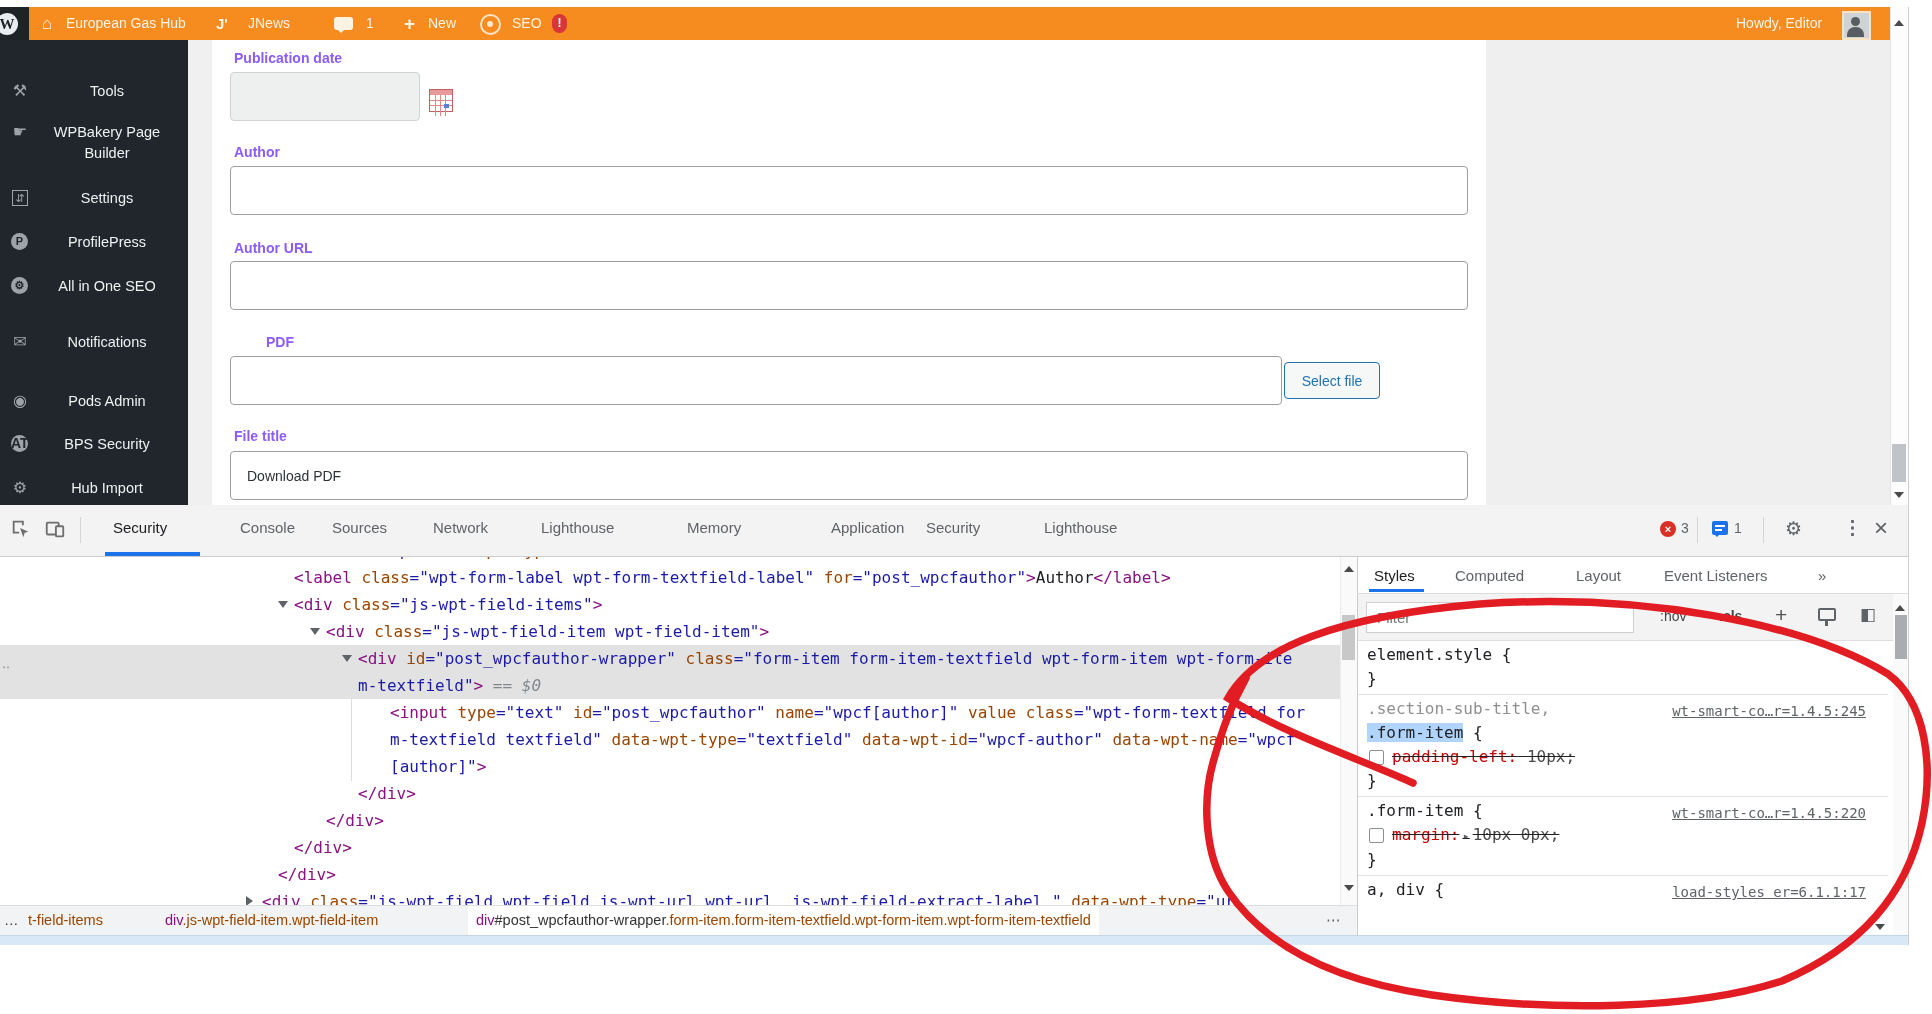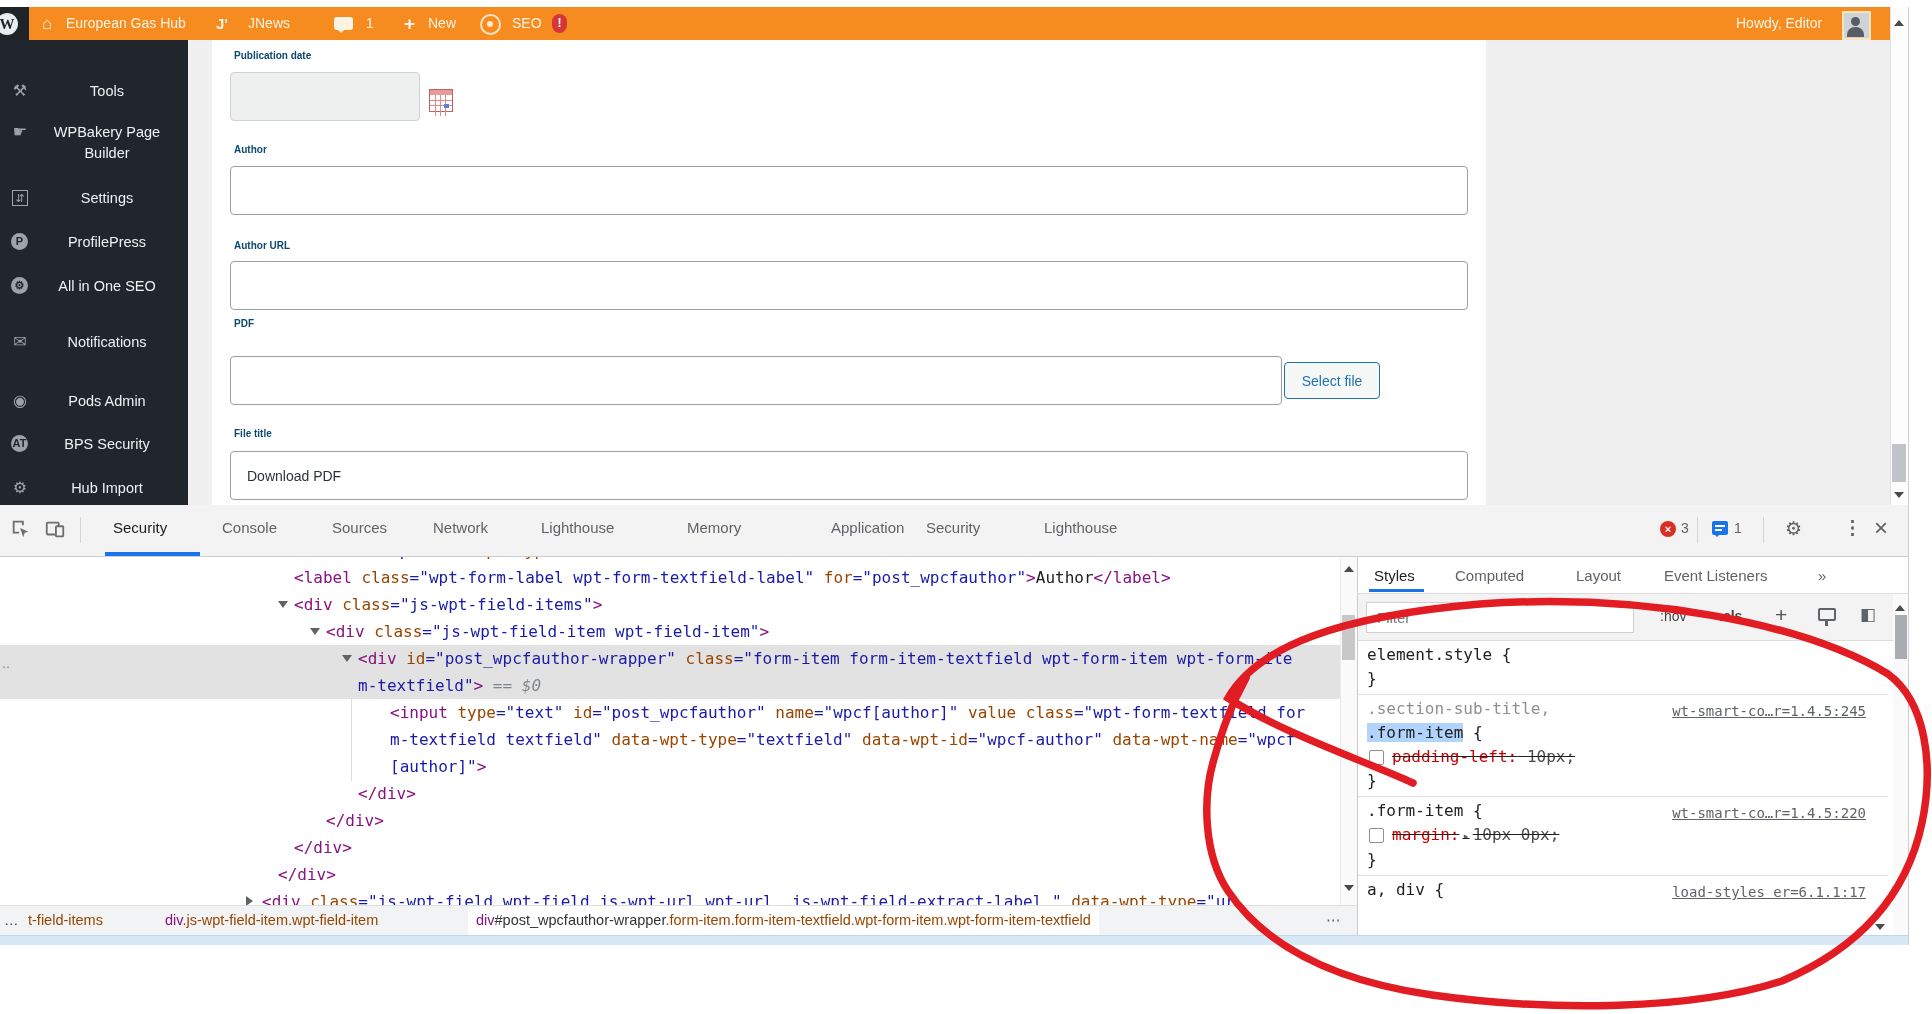--- a/index.html
+++ b/index.html
@@ -38,21 +38,21 @@
   .sb-icon{position:absolute;left:10px;top:0;width:20px;text-align:center;color:#9ea3a8;font-size:16px;}
   .sb-icon.circle{width:17px;height:17px;border-radius:50%;background:#9ea3a8;color:#20262b;font-size:11px;
                   font-weight:bold;line-height:17px;left:11px;top:1px;}
   .sb-icon.boxed{width:14px;height:14px;border:1.5px solid #9ea3a8;font-size:11px;line-height:14px;left:12px;top:2px;}
   .sb-label{margin-left:36px;display:block;line-height:21px;width:142px;text-align:center;}
 
   
   #page-bg{left:188px;top:40px;width:1702px;height:465px;background:#efefef;}
   #page-gutter{left:188px;top:40px;width:24px;height:465px;background:#f0f0f1;}
   #form-box{left:212px;top:40px;width:1274px;height:465px;background:#fff;}
-  .f-label{position:absolute;left:234px;font-size:10px;font-weight:bold;color:#0c4a6e;}
+  .f-label{position:absolute;left:234px;font-size:14px;font-weight:bold;color:#8b5cf6;}
   .f-input{position:absolute;left:230px;background:#fff;border:1px solid #9ba0a5;border-radius:4px;box-sizing:border-box;
            font-size:14px;color:#2c3338;padding:0 16px;font-family:"Liberation Sans",sans-serif;}
   #date-input{top:72px;width:190px;height:49px;background:#eef0f0;border-color:#cfd1d3;}
   #author-input{top:166px;width:1238px;height:49px;}
   #url-input{top:261px;width:1238px;height:49px;}
   #pdf-input{top:356px;width:1052px;height:49px;}
   #file-input{top:451px;width:1238px;height:49px;}
   #select-file-btn{position:absolute;left:1284px;top:362px;width:96px;height:37px;background:#f6f7f7;color:#2271b1;
                    border:1px solid #2271b1;border-radius:4px;font-size:14px;font-family:"Liberation Sans",sans-serif;cursor:pointer;}
   #cal-icon{left:429px;top:89px;width:22px;height:21px;background:#fff;border:1px solid #c06060;}
@@ -204,21 +204,21 @@
       </div>
       <div class="sb-item" style="top: 292px;">
         <span class="sb-icon">✉</span>
         <span class="sb-label">Notifications</span>
       </div>
       <div class="sb-item" style="top: 351px;">
         <span class="sb-icon">◉</span>
         <span class="sb-label">Pods Admin</span>
       </div>
       <div class="sb-item" style="top: 394px;">
-        <span class="sb-icon circle" style="font-size: 11px;">AT</span>
+        <span class="sb-icon circle" style="font-size: 14px;">AT</span>
         <span class="sb-label">BPS Security</span>
       </div>
       <div class="sb-item" style="top: 438px;">
         <span class="sb-icon">⚙</span>
         <span class="sb-label">Hub Import</span>
       </div>
       <div class="sb-item" style="top: 481px;">
         <span class="sb-icon boxed">M</span>
         <span class="sb-label">MailOptin</span>
       </div>
@@ -239,21 +239,21 @@
     <span class="g" style="left:15px;top:5px;width:1px;height:100%;"></span>
     <span class="cell"></span>
   </div>
 
   <div class="f-label abs" style="top:144px;">Author</div>
   <input id="author-input" class="f-input" style="">
 
   <div class="f-label abs" style="top:240px;">Author URL</div>
   <input id="url-input" class="f-input" style="">
 
-  <div class="f-label abs" style="top:318px;">PDF</div>
+  <div class="f-label abs" style="top:334px;margin-left:32px;">PDF</div>
   <input id="pdf-input" class="f-input" style="">
   <button id="select-file-btn">Select file</button>
 
   <div class="f-label abs" style="top:428px;">File title</div>
   <input id="file-input" class="f-input" value="Download PDF" style="">
 
   <div id="page-scroll" class="abs">
     <span class="tri-up"></span>
     <span class="tri-down"></span>
   </div>
@@ -266,21 +266,21 @@
     <path d="M3 3h12v5h-2V5H5v10h5v2H3z" fill="#6e6e6e"></path>
     <path d="M11 11l9 4-4 1.2L14.5 21z" fill="#6e6e6e"></path>
   </svg>
   <svg id="dev-icon" class="abs" viewBox="0 0 24 24">
     <rect x="3" y="5" width="13" height="13" rx="1" fill="none" stroke="#6e6e6e" stroke-width="2"></rect>
     <rect x="13" y="9" width="8" height="11" rx="1" fill="#f3f3f3" stroke="#6e6e6e" stroke-width="2"></rect>
   </svg>
   <div id="tb-sep1" class="abs"></div>
   <div id="dt-tabs">
       <span class="dt-tab active" style="left: 113px;">Security</span>
-      <span class="dt-tab" style="left: 222px;">Console</span>
+      <span class="dt-tab" style="left: 240px;">Console</span>
       <span class="dt-tab" style="left: 332px;">Sources</span>
       <span class="dt-tab" style="left: 433px;">Network</span>
       <span class="dt-tab" style="left: 541px;">Lighthouse</span>
       <span class="dt-tab" style="left: 687px;">Memory</span>
       <span class="dt-tab" style="left: 795px; margin-left: 36px;">Application</span>
       <span class="dt-tab" style="left: 926px;">Security</span>
       <span class="dt-tab" style="left: 1044px;">Lighthouse</span>
     </div>
   <div id="dt-underline" class="abs"></div>
 

